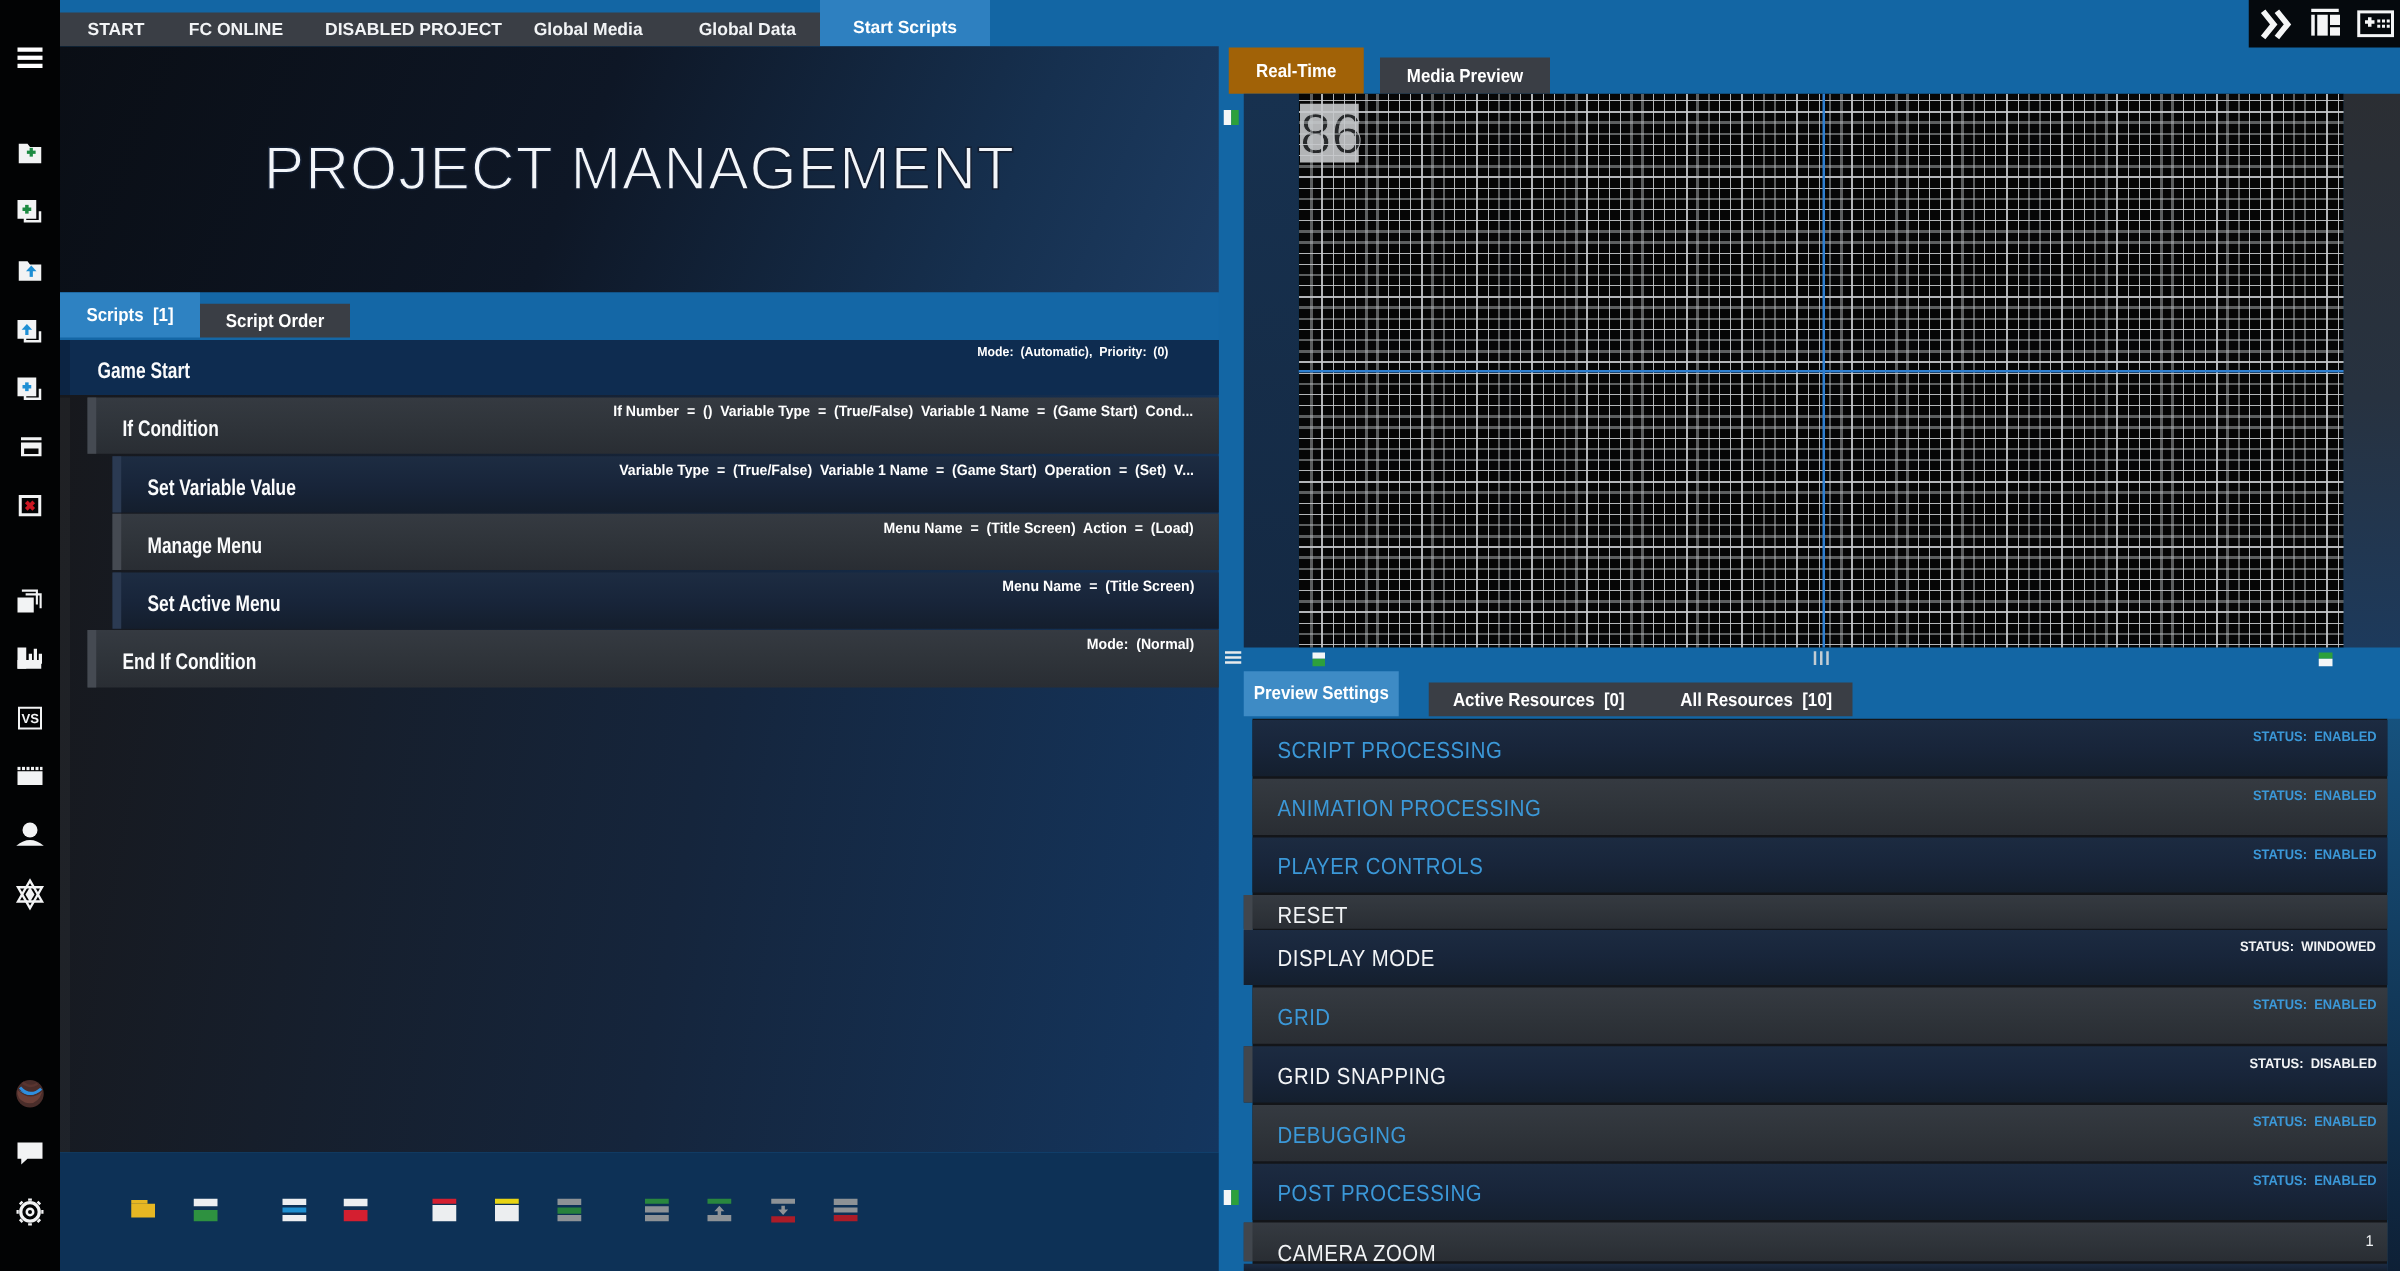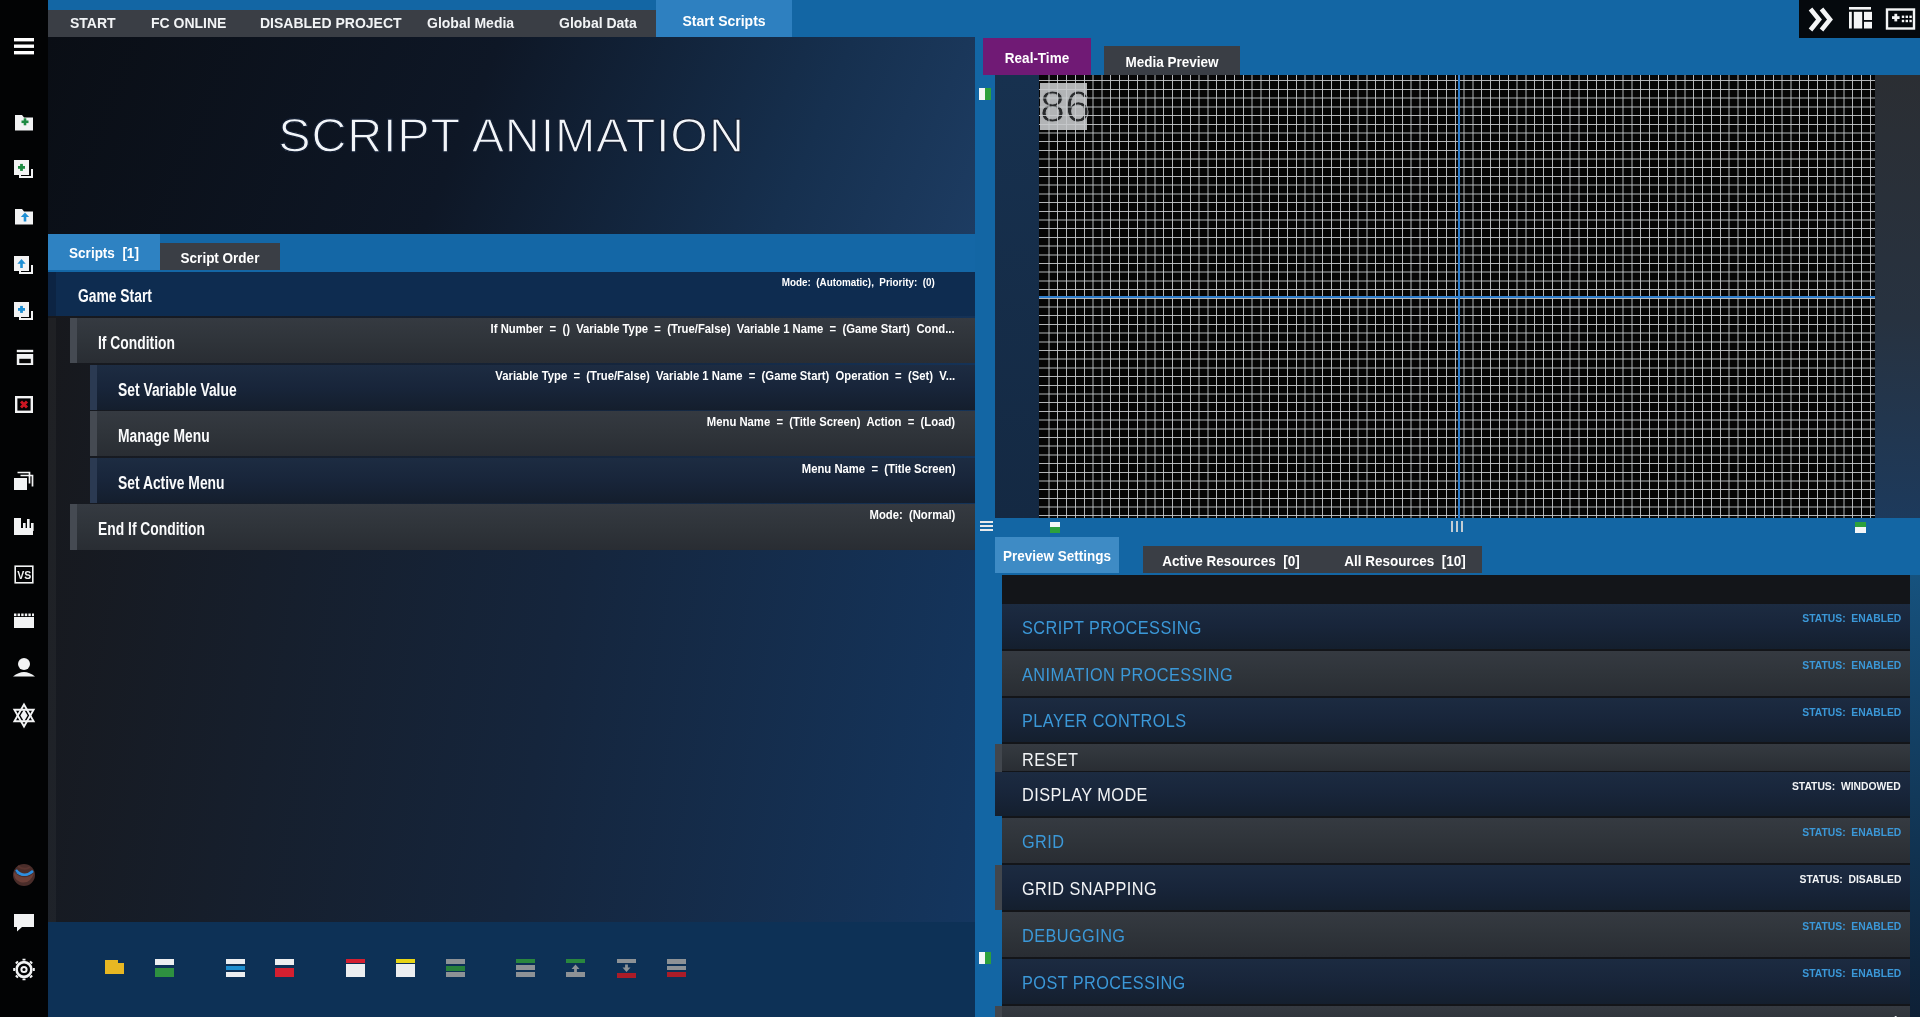--- a/index.html
+++ b/index.html
@@ -29,35 +29,35 @@
   .srow .t { position:absolute; left:28px; top:15px; color:#fafbfc; font-size:18px; font-weight:bold; transform:scaleX(0.77); transform-origin:left center; white-space:nowrap; }
   .srow .d { position:absolute; right:20px; top:4px; color:#fff; font-size:12px; font-weight:bold; white-space:nowrap; transform:scaleX(0.94); transform-origin:right center; }
   .rnavy { background:linear-gradient(to bottom, #1d2c42 0%, #18253a 50%, #141e2d 100%); }
   .rnavy .bar { background:#2b3a52; }
   .rgray { background:linear-gradient(to bottom, #353a41 0%, #2f343a 50%, #292d33 100%); }
   .rgray .bar { background:#454a52; }
   #toolbar { left:48px; top:922px; width:927px; height:95px; background:#0d3156; }
   .ti { position:absolute; top:959px; width:19px; height:19px; }
   .ti > div { position:absolute; left:0; width:19px; }
   
-  #rtab1 { left:983px; top:38px; width:108px; height:37px; background:#701a75; }
+  #rtab1 { left:983px; top:38px; width:108px; height:37px; background:#a16207; }
   #rtab2 { left:1104px; top:46px; width:136px; height:29px; background:#3a3e45; }
   #ggutter { left:995px; top:75px; width:44px; height:443px; background:linear-gradient(to bottom, #17314f 0%, #142943 100%); }
   #grid { left:1039px; top:75px; width:836px; height:443px; background-color:#060606; }
   #vaxis { left:1458px; top:75px; width:2px; height:443px; background:#2e7fd0; }
   #haxis { left:1039px; top:296px; width:836px; height:2px; background:#2e7fd0; }
   #fps { left:1040px; top:83px; width:47px; height:47px; background:#b2b4b6; color:#27292b; font-size:45px; text-align:center; line-height:48px; -webkit-text-stroke:0.8px #b2b4b6; }
   #gridlines { left:1039px; top:75px; width:836px; height:443px; }
   #rstrip { left:1875px; top:75px; width:45px; height:443px; background:linear-gradient(to bottom, #2b2e33 0%, #273240 55%, #1d3a5c 100%); }
   
   #btab1 { left:995px; top:537px; width:124px; height:36px; background:#3e8bc5; }
   #btabs2 { left:1143px; top:546px; width:339px; height:27px; background:#3a3e45; }
   #brows { left:1002px; top:575px; width:908px; height:442px; background:#131519; }
   #bmargin { left:1910px; top:575px; width:10px; height:442px; background:linear-gradient(to bottom, #16527e 0%, #0e2036 100%); }
-  .prow { position:absolute; width:915px;margin-top:28px; }
+  .prow { position:absolute; width:915px; }
   .prow .lbl { position:absolute; top:50%; margin-top:-9.5px; font-size:18.5px; letter-spacing:0.5px; transform:scaleX(0.88); transform-origin:left center; white-space:nowrap; }
   .prow .st { position:absolute; right:9px; top:8px; font-size:11px; font-weight:bold; transform:scaleX(0.94); transform-origin:right center; white-space:nowrap; }
   .prow .bar { position:absolute; left:0; top:0; width:7px; height:100%; background:#41464d; }
   .pnavy { background:linear-gradient(to bottom, #1c2b41 0%, #18253a 50%, #141f2e 100%); }
   .pgray { background:linear-gradient(to bottom, #353a41 0%, #2f343a 50%, #292d33 100%); }
   .blue { color:#3b98d8; }
   .white { color:#f2f4f6; }
   .lbl.blue { left:20px; }
   .lbl.white { left:27px; }
   
@@ -211,21 +211,21 @@
         <circle cx="24" cy="969.5" r="7.4"></circle>
         <g stroke-width="3">
           <path d="M24 960.5 v-1.8 M24 978.5 v1.8 M15 969.5 h-1.8 M33 969.5 h1.8 M17.6 963.1 l-1.4-1.4 M30.4 975.9 l1.4 1.4 M17.6 975.9 l-1.4 1.4 M30.4 963.1 l1.4-1.4"></path>
         </g>
       </g>
       <circle cx="24" cy="969.5" r="2.6" fill="none" stroke="#f2f3f4" stroke-width="2"></circle>
     </svg>
   </div>
 
   <div class="abs" id="lheader"></div>
-  <div class="abs" id="ltitle">SCRIPT ANIMATION</div>
+  <div class="abs" id="ltitle">PROJECT MANAGEMENT</div>
   <div class="abs" id="ltabbar"></div>
   <div class="abs" id="ltab1">
     <span class="tabtxt">Scripts&nbsp; [1]</span>
   </div>
   <div class="abs" id="ltab2">
     <span class="tabtxt">Script Order</span>
   </div>
   <div class="abs" id="llist"></div>
   <div class="abs" id="lstrip"></div>
 

